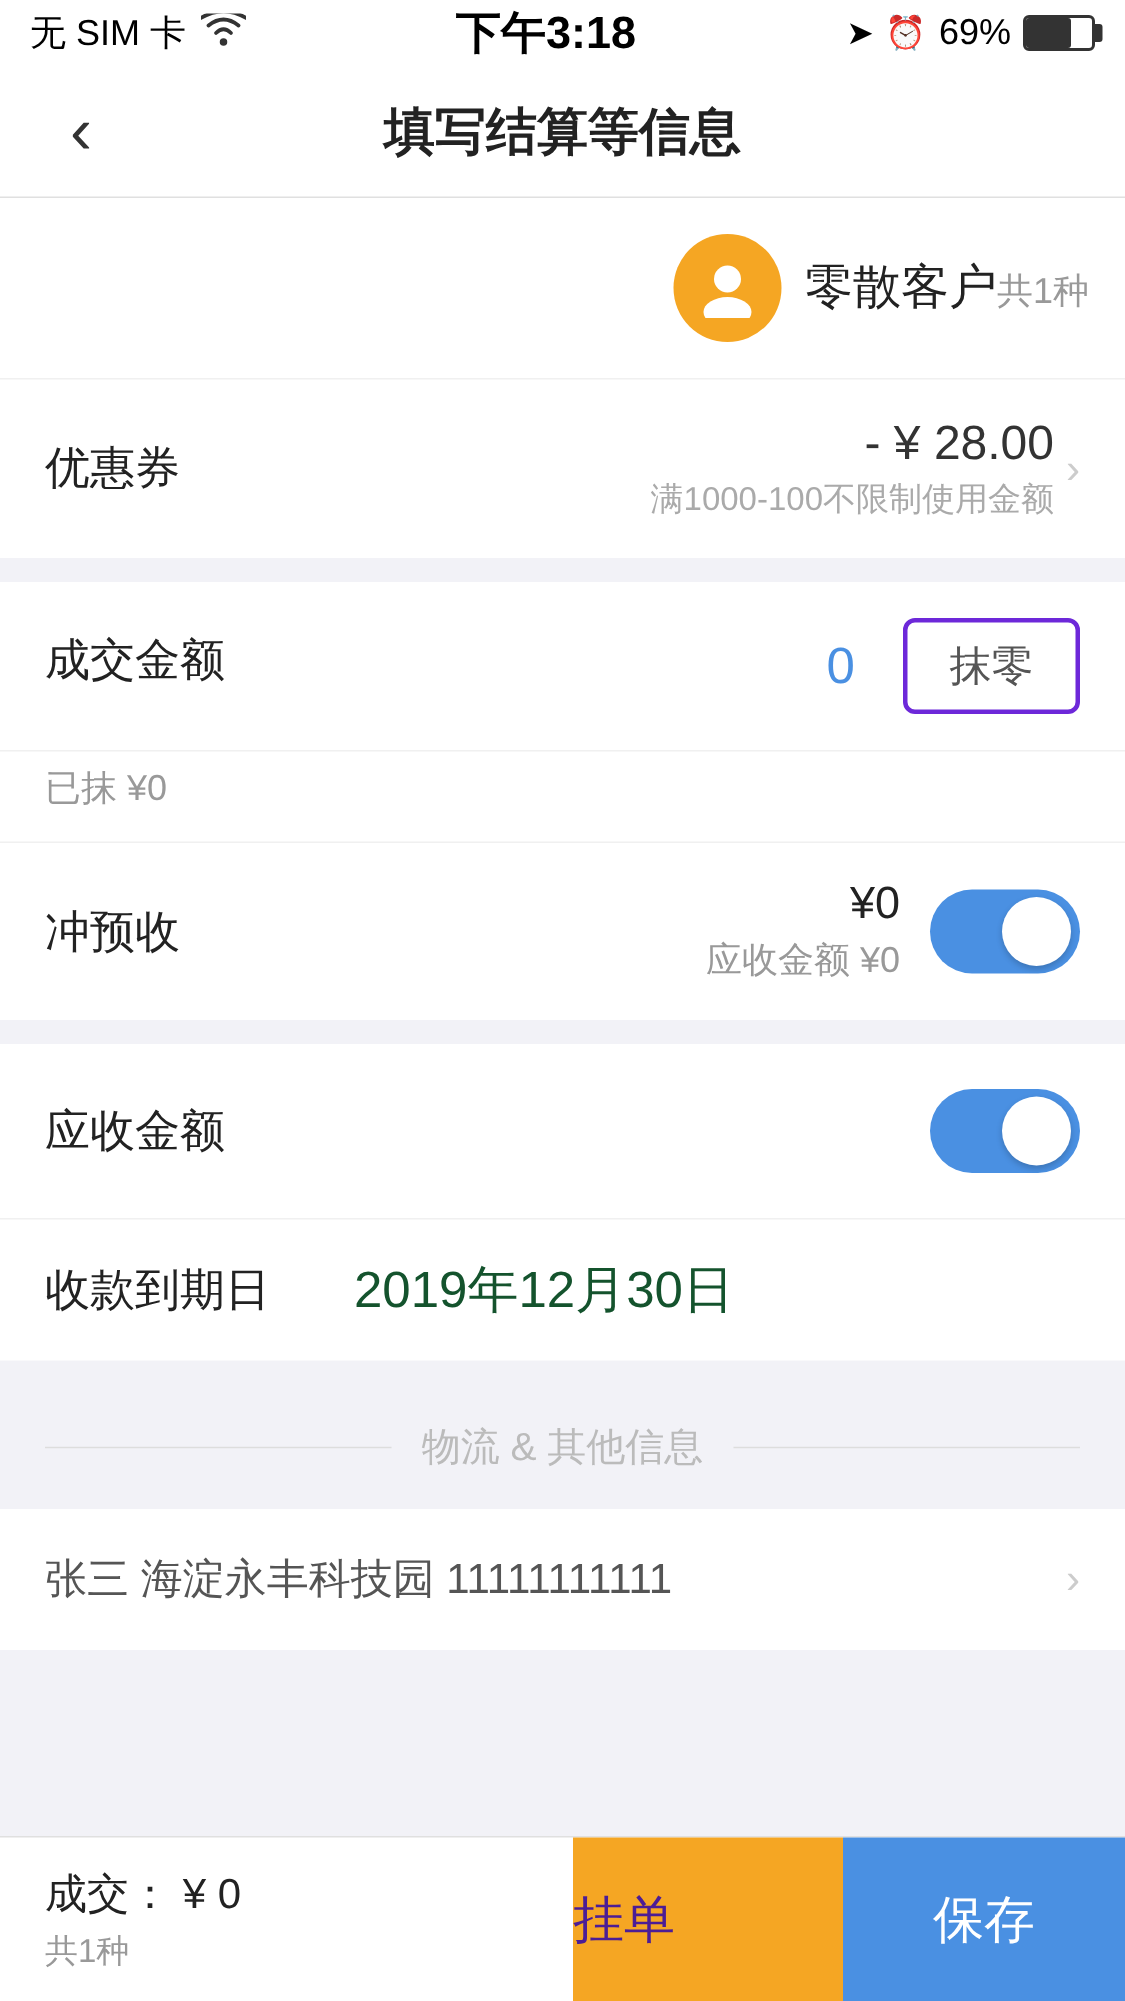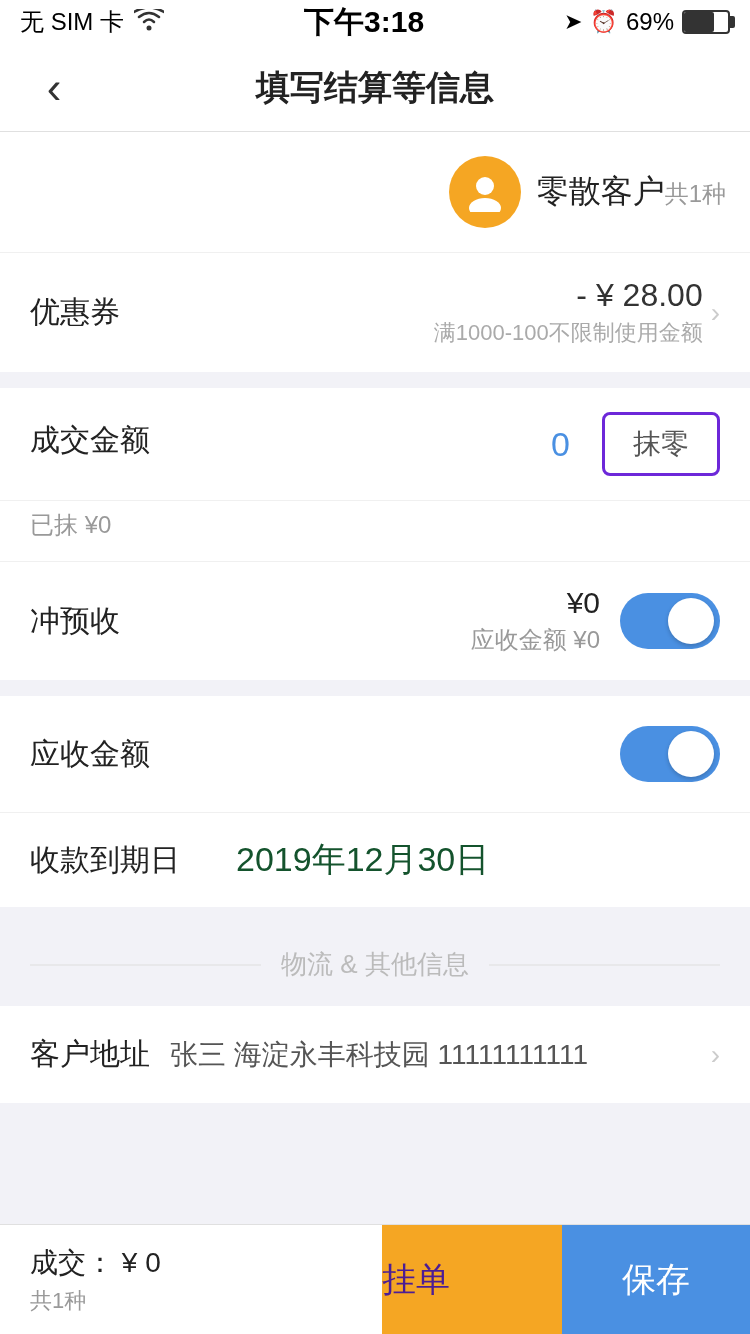--- a/index.html
+++ b/index.html
@@ -365,21 +365,20 @@
   </div>
 </div>
 
 <div style="background:#f2f2f7; padding: 24px 30px; text-align:center; position:relative;">
   <div style="position:absolute; top:50%; left:30px; right:30px; height:1px; background:#ddd; transform:translateY(-50%);"></div>
   <span style="position:relative; background:#f2f2f7; padding:0 20px; font-size:26px; color:#bbb; z-index:1;">物流 &amp; 其他信息</span>
 </div>
 
 <div class="section">
   <div class="address-row">
-    <span class="address-label">客户地址</span>
     <span class="address-value">张三 海淀永丰科技园 11111111111</span>
     <span class="address-chevron">›</span>
   </div>
 </div>
 
 <div class="empty-space"></div>
 
 <div class="bottom-bar">
   <div class="bottom-info">
     <div class="bottom-deal">

